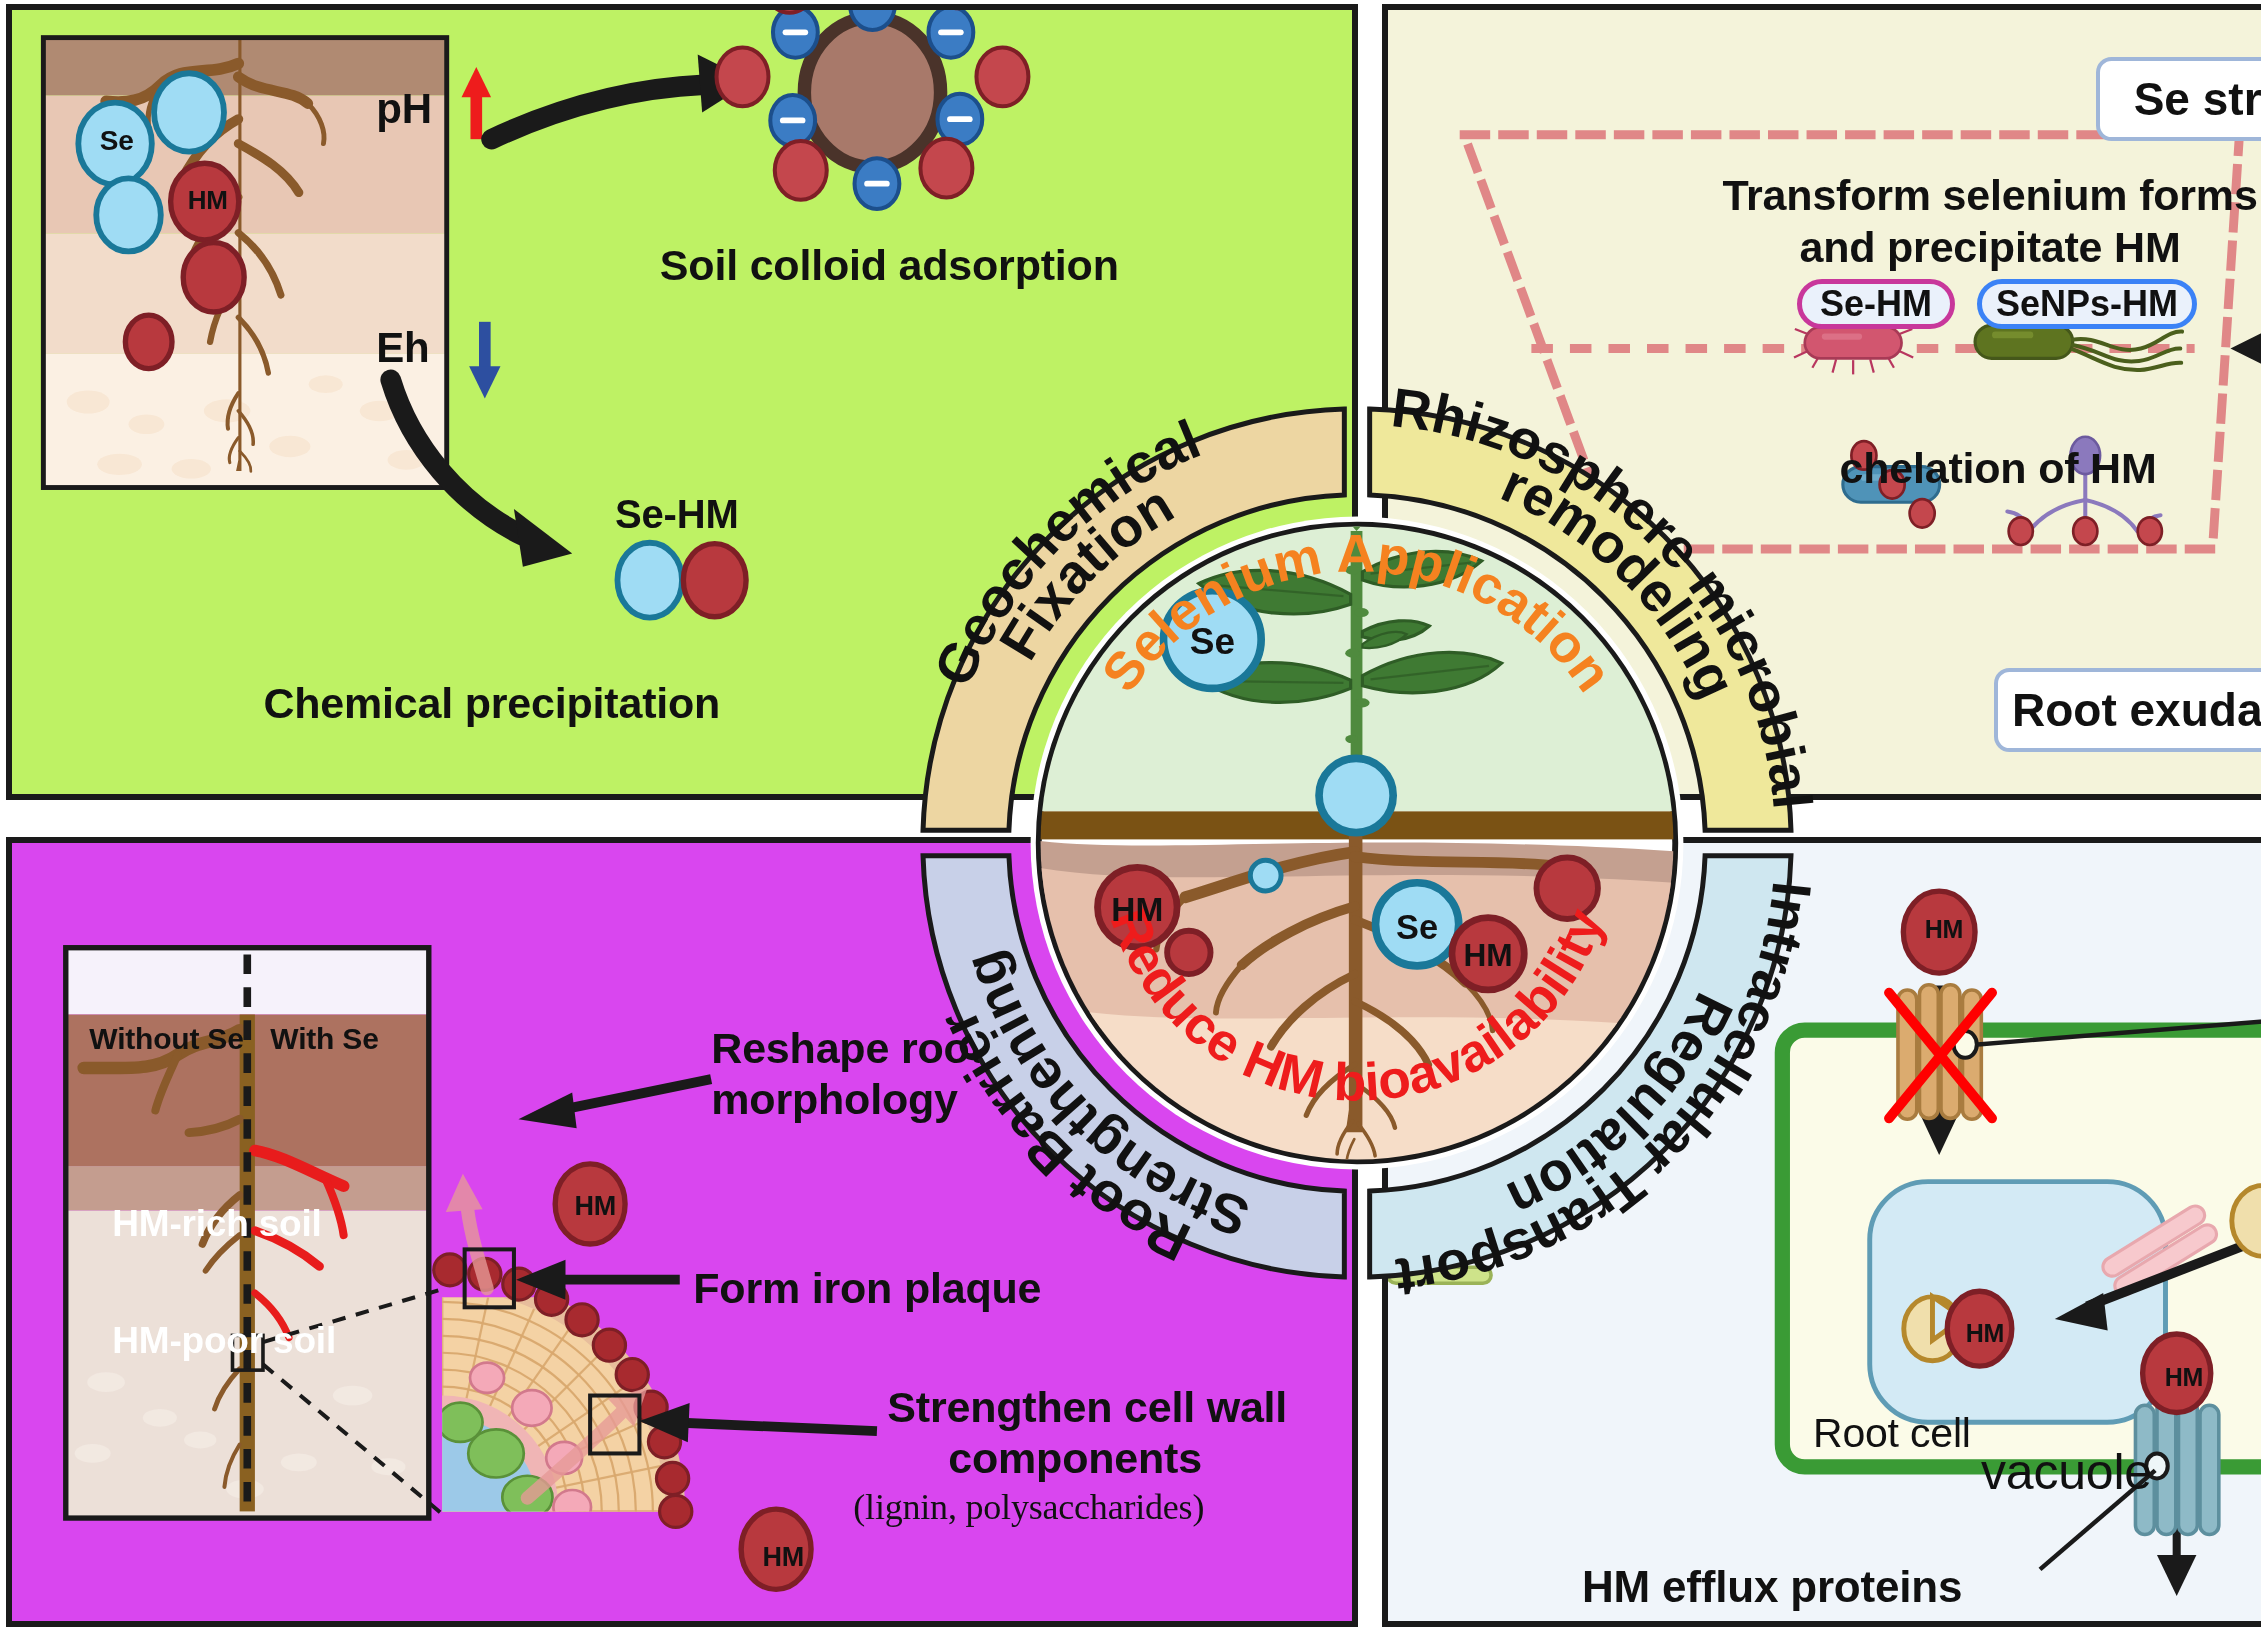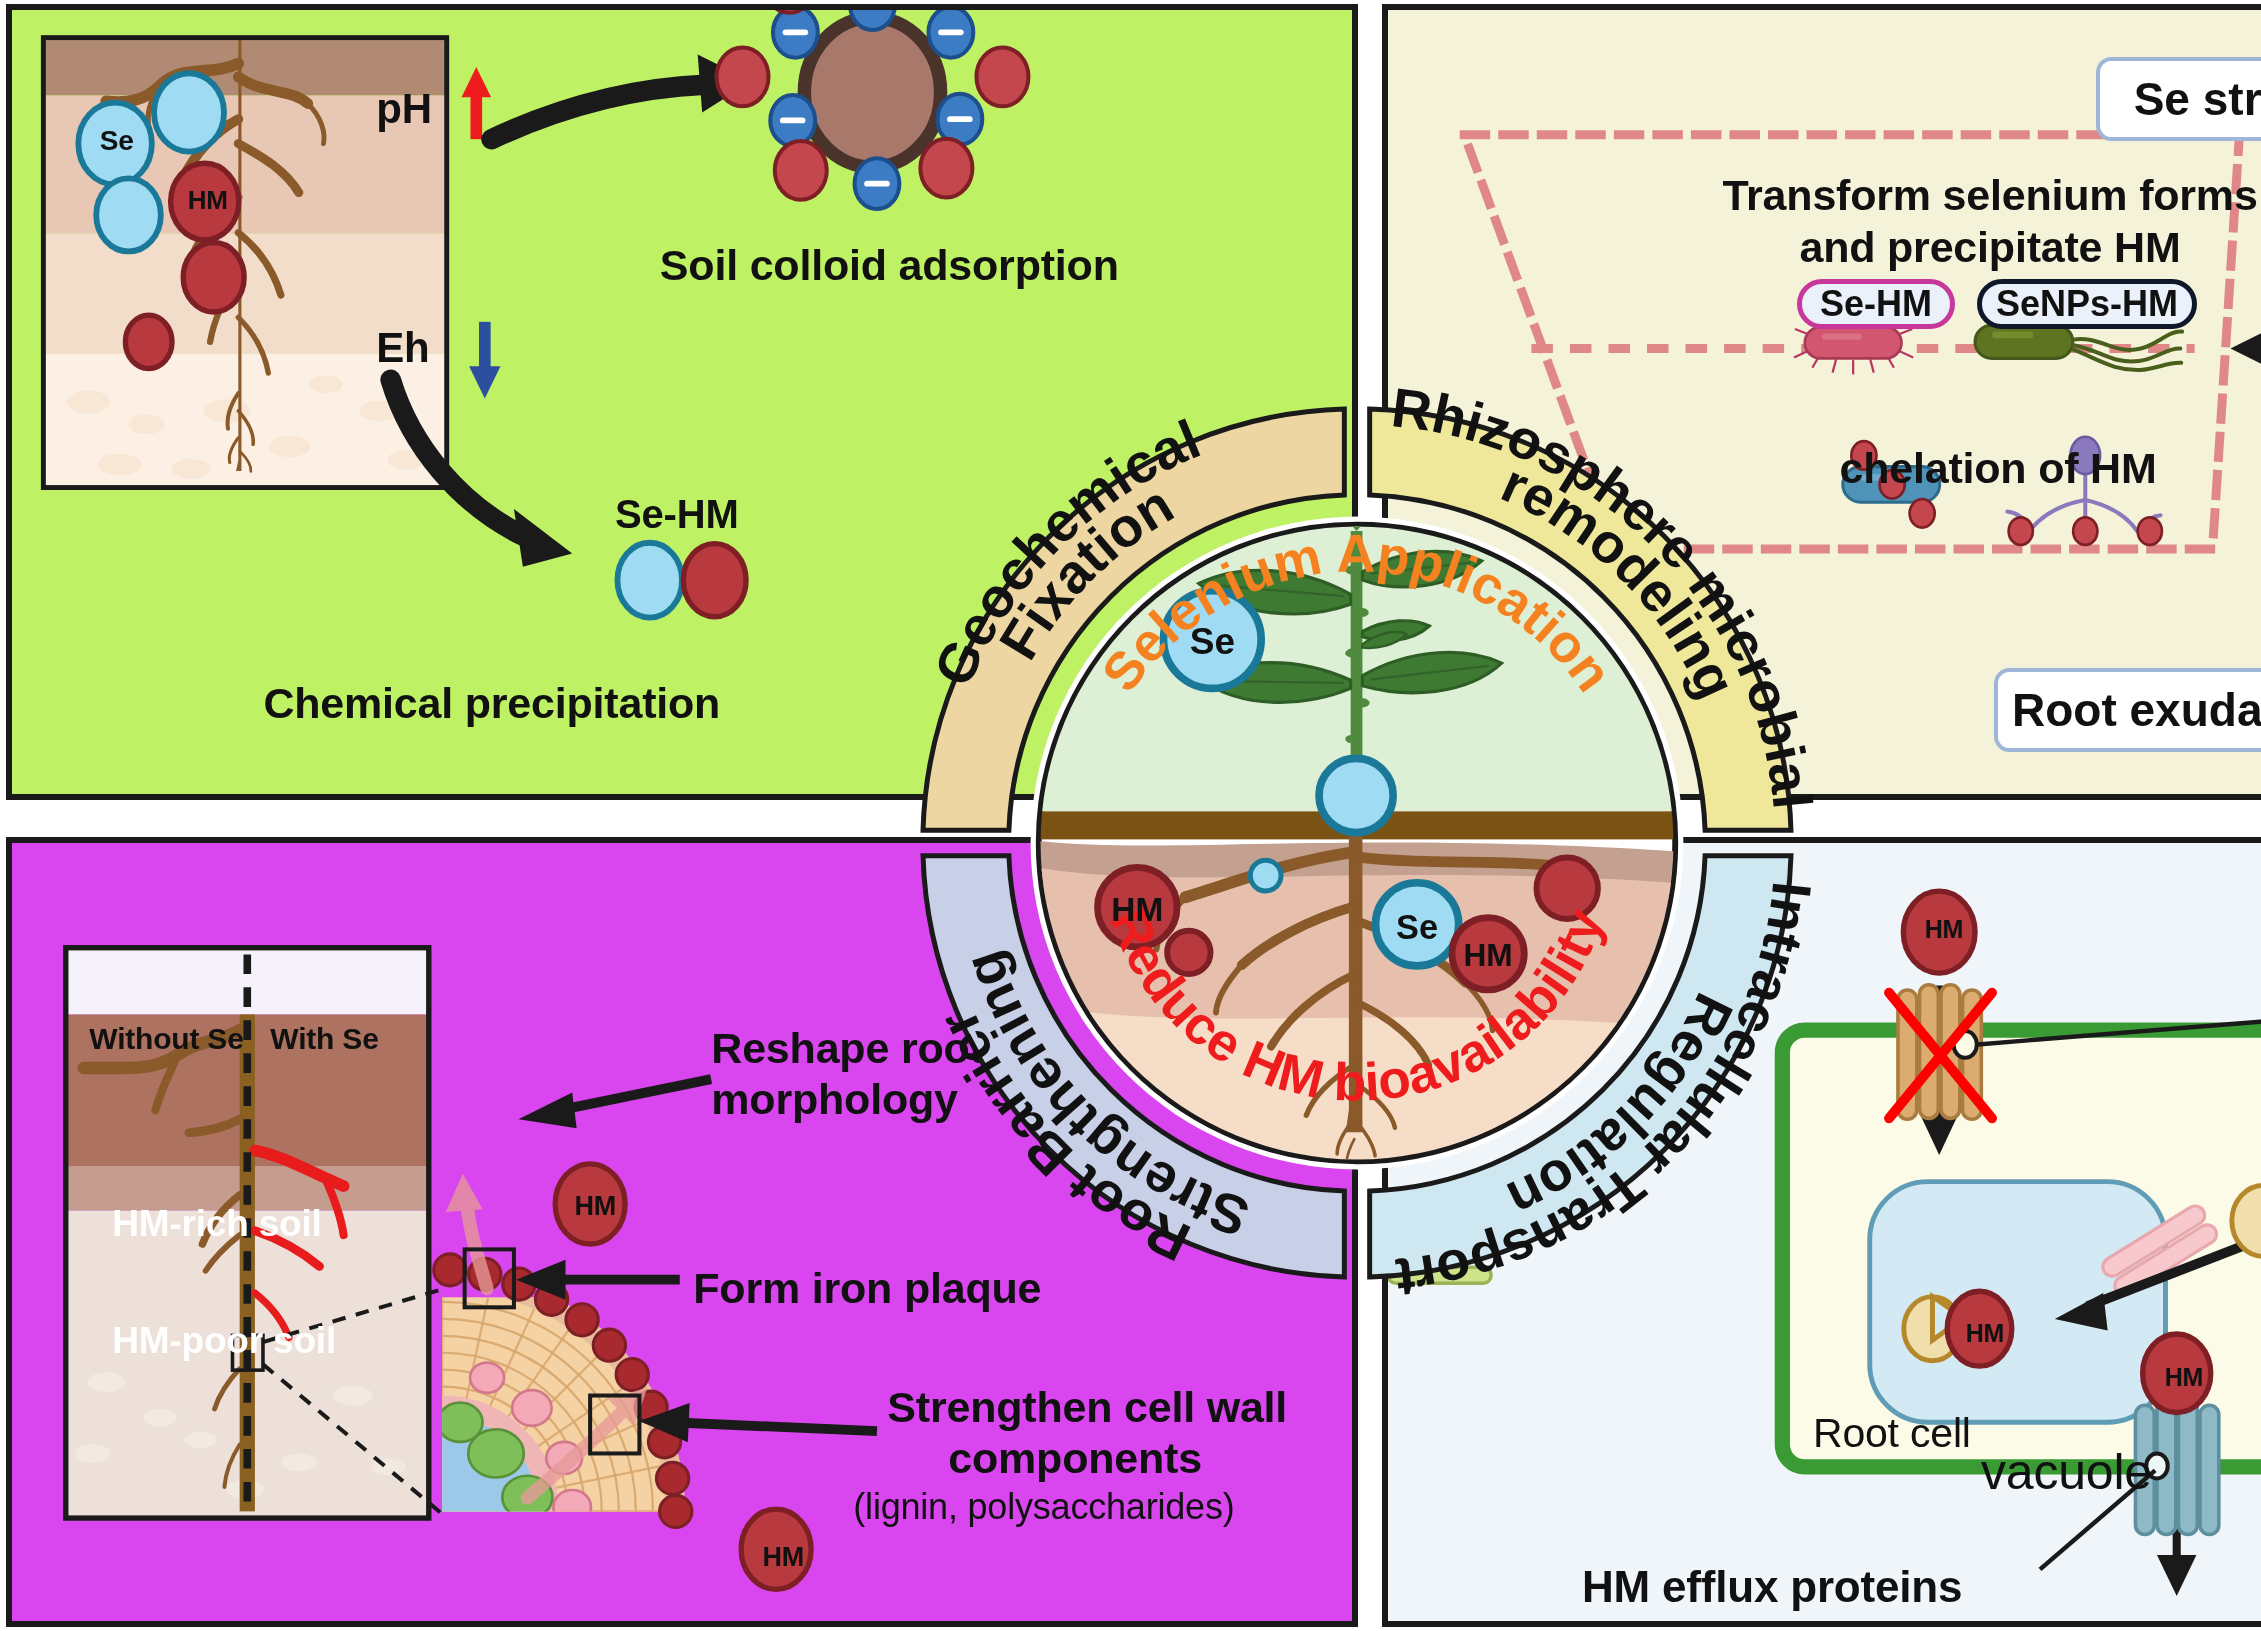--- a/index.html
+++ b/index.html
@@ -310,21 +310,21 @@
   <div class="callout" style="left:606px;top:658px;width:353px;height:84px;font-size:46px;">
     <span>Root exudates</span>
   </div>
 
   <span class="lbl c" style="left:308px;top:161px;width:588px;font-size:43px;">Transform selenium forms</span>
   <span class="lbl c" style="left:308px;top:213px;width:588px;font-size:43px;">and precipitate HM</span>
 
   <div class="chip" style="left:409px;top:269px;width:158px;height:50px;font-size:36px;border:5px solid #c8379b;">
     <span>Se-HM</span>
   </div>
-  <div class="chip" style="left:589px;top:269px;width:220px;height:50px;font-size:36px;border:5px solid #0f172a;">
+  <div class="chip" style="left:589px;top:269px;width:220px;height:50px;font-size:36px;border:5px solid #3b82f6;">
     <span>SeNPs-HM</span>
   </div>
 
   <span class="lbl c" style="left:384px;top:434px;width:452px;font-size:43px;">chelation of HM</span>
 
 </div>
 
 <div class="panel" id="panel-bl">
   <svg class="svgfull" viewBox="0 0 2990 1746" preserveAspectRatio="none">
     <defs>
@@ -460,21 +460,21 @@
   <span class="lbl" style="left:77px;top:179px;font-size:30px;">Without Se</span>
   <span class="lbl" style="left:258px;top:179px;font-size:30px;">With Se</span>
   <span class="lbl w" style="left:100px;top:360px;font-size:37px;">HM-rich soil</span>
   <span class="lbl w" style="left:100px;top:477px;font-size:37px;">HM-poor soil</span>
 
   <span class="lbl" style="left:699px;top:181px;font-size:43px;">Reshape root</span>
   <span class="lbl" style="left:699px;top:232px;font-size:43px;">morphology</span>
   <span class="lbl" style="left:681px;top:421px;font-size:43px;">Form iron plaque</span>
   <span class="lbl" style="left:875px;top:540px;font-size:43px;">Strengthen cell wall</span>
   <span class="lbl" style="left:936px;top:591px;font-size:43px;">components</span>
-  <span class="lbl" style="left:841px;top:644px;font-size:36px;font-weight:normal;">(lignin, polysaccharides)</span>
+  <span class="lbl" style="left:841px;top:644px;font-size:36px;font-weight:normal;font-family:Liberation Serif, serif;">(lignin, polysaccharides)</span>
   <span class="lbl c" style="left:549px;top:348px;width:68px;font-size:27px;">HM</span>
   <span class="lbl c" style="left:737px;top:699px;width:68px;font-size:27px;">HM</span>
 </div>
 
 <div class="panel" id="panel-br">
   <svg class="svgfull" viewBox="0 0 2930 1746" preserveAspectRatio="none">
 
     <g>
       <rect x="2430" y="240" width="250" height="1240" fill="#daf0c8" stroke="#3a9b35" stroke-width="22"></rect>
       <rect x="2466" y="262" width="180" height="1196" fill="#e9f7dd"></rect>

